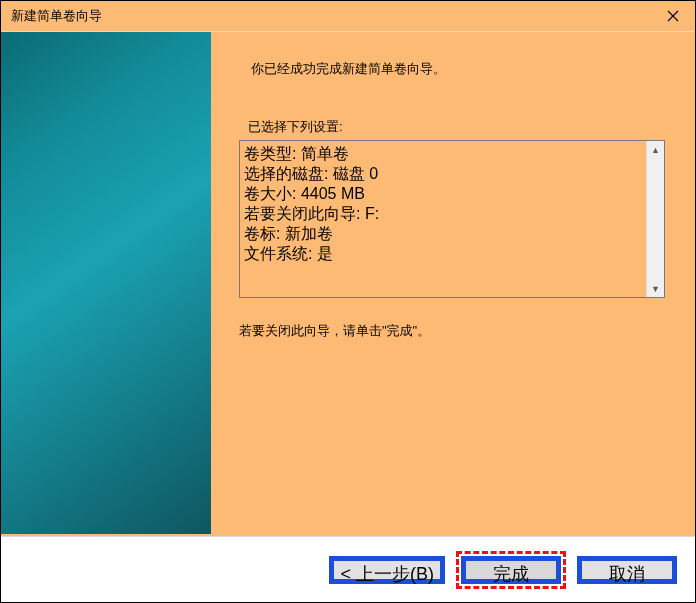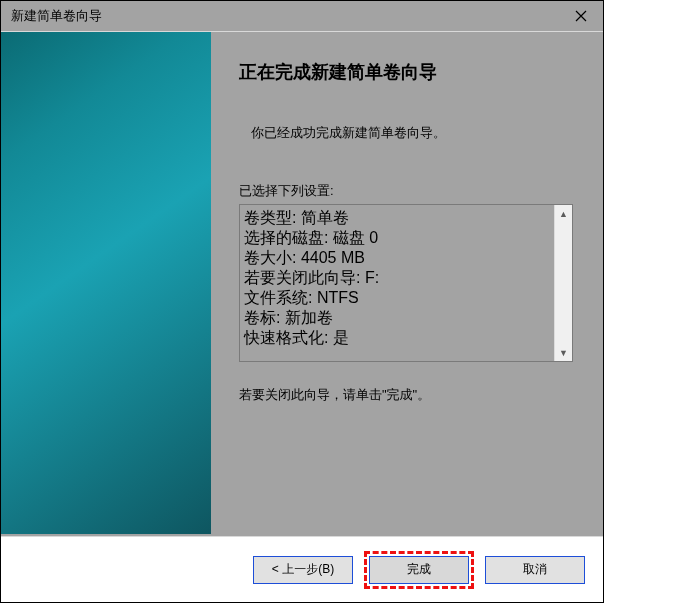--- a/index.html
+++ b/index.html
@@ -1,65 +1,63 @@
 <!DOCTYPE html>
 <html><head>
 <meta charset="utf-8">
 <style>
   html,body{margin:0;padding:0;font-family:"Microsoft YaHei","Segoe UI",sans-serif;font-size:13px;color:#000;background:#fff}
-  .window{width:604px;height:603px;border:1px solid #000;box-sizing:border-box;position:relative;background:#a3a3a3}
+  .window{width:696px;height:603px;border:1px solid #000;box-sizing:border-box;position:relative;background:#fdba74}
   .titlebar{height:30px;display:flex;align-items:center;padding:0 0 0 10px;border-bottom:1px solid #d9d9d9}
   .titlebar .title{flex:1;font-size:13px}
   .titlebar .close{width:44px;height:30px;display:flex;align-items:center;justify-content:center;cursor:pointer}
   .titlebar .close svg{width:12px;height:12px}
   .body{display:flex;height:502px}
   .side{width:210px;height:100%;background:linear-gradient(145deg,#0b6b74 0%,#128996 20%,#1aa2b3 45%,#0e5660 100%)}
   .main{flex:1;padding:28px 30px 10px 28px;box-sizing:border-box}
   .main h1{margin:0 0 40px 0;font-size:18px;font-weight:600}
   .completed{margin:0 0 40px 12px;font-size:13px}
-  .selected-label{margin:0 0 4px 0;font-size:13px}
+  .selected-label{margin:0 0 4px 9px;font-size:13px}
   .settings-wrap{display:flex;border:1px solid #7a7a7a}
   .settings{flex:1;height:150px;overflow:hidden;padding:3px 4px;font-size:16px;line-height:20px}
   .settings div{white-space:nowrap}
   .scroll{width:17px;background:#f0f0f0;border-left:1px solid #dcdcdc;display:flex;flex-direction:column;align-items:center;justify-content:space-between}
   .scroll .arrow{width:17px;height:17px;display:flex;align-items:center;justify-content:center;color:#5b5b5b;font-size:9px;cursor:pointer}
   .scroll .track{flex:1}
   .closing{margin:24px 0 0 0;font-size:13px}
   .footer{position:absolute;left:0;right:0;bottom:0;height:66px;border-top:1px solid #d9d9d9;display:flex;align-items:center;justify-content:flex-end;padding:0 18px;gap:16px;box-sizing:border-box;background:#fff}
-  .btn{min-width:100px;height:28px;border:1px solid #1d4ed8;background:#e1e1e1;font-size:12px;cursor:pointer;font-family:inherit}
+  .btn{min-width:100px;height:28px;border:5px solid #1d4ed8;background:#e1e1e1;font-size:18px;cursor:pointer;font-family:inherit}
   .btn.finish{outline:3px dashed #e11; outline-offset:2px; background:#d8d8d8}
 </style>
 </head>
 <body>
 
 <div class="window">
   <div class="titlebar">
     <div class="title">新建简单卷向导</div>
     <div class="close">
       <svg viewBox="0 0 12 12">
           <path d="M1 1 L11 11 M11 1 L1 11" stroke="#000" stroke-width="1.2" fill="none"></path>
         </svg>
     </div>
   </div>
 
   <div class="body">
     <div class="side"></div>
     <div class="main">
-      <h1>正在完成新建简单卷向导</h1>
       <p class="completed">你已经成功完成新建简单卷向导。</p>
       <p class="selected-label">已选择下列设置:</p>
       <div class="settings-wrap">
         <div class="settings">
           <div>卷类型: 简单卷</div>
           <div>选择的磁盘: 磁盘 0</div>
           <div>卷大小: 4405 MB</div>
           <div>若要关闭此向导: F:</div>
-          <div>文件系统: NTFS</div>
           <div>卷标: 新加卷</div>
-          <div>快速格式化: 是</div>
+          <div>文件系统: 是</div>
         </div>
         <div class="scroll">
           <div class="arrow">▲</div>
           <div class="track"></div>
           <div class="arrow">▼</div>
         </div>
       </div>
       <p class="closing">若要关闭此向导，请单击"完成"。</p>
     </div>
   </div>

